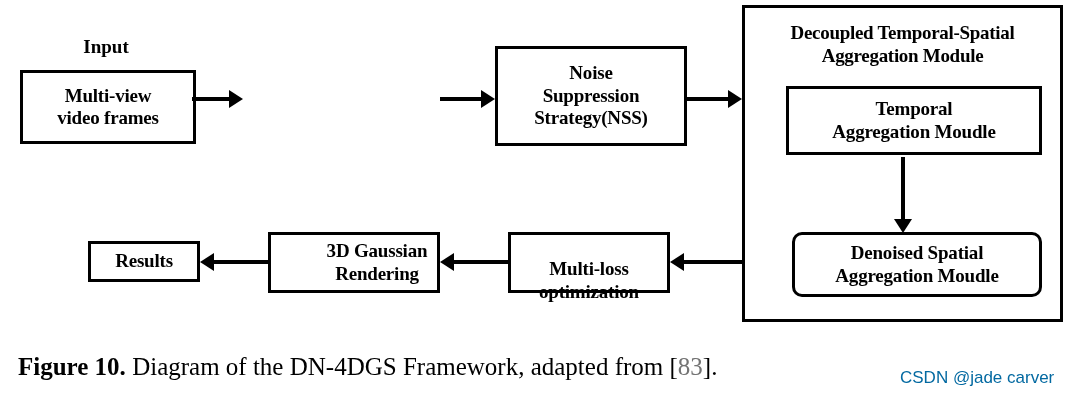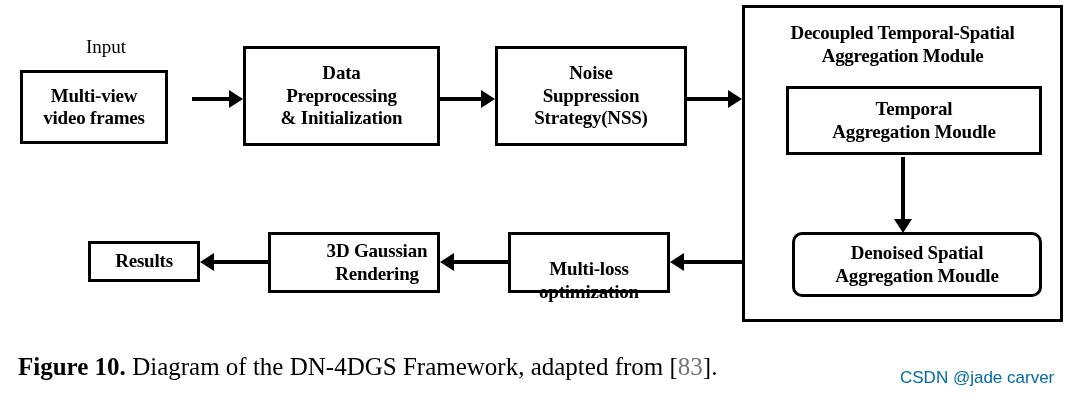--- a/index.html
+++ b/index.html
@@ -46,21 +46,21 @@
     text-align: center;
     font-weight: bold;
     font-size: 19px;
     line-height: 1.2;
     letter-spacing: -0.3px;
   }
 
   
   .floating-label {
     position: absolute;
-    font-weight: normal;
+    font-weight: bold;
     font-size: 19px;
     text-align: center;
   }
 
   
   .arrow-h, .arrow-v {
     position: absolute;
     background: #000000;
   }
   .arrow-h { height: 4px; }
@@ -108,33 +108,28 @@
     white-space: nowrap;
   }
 </style>
 </head>
 <body>
 
 <div id="page">
 
   <div class="floating-label" style="left:20px; top:36px; width:172px;">Input</div>
 
-  <div class="node" id="node-input" style="left:20px; top:70px; width:148px; height:74px;">
+  <div class="node" id="node-input" style="left:20px; top:70px; width:176px; height:74px;">
     <span class="txt" style="white-space:pre-line;">Multi-view
 video frames</span>
   </div>
 
   <div class="arrow-h" style="left:192px; top:97px; width:37px;"></div>
   <div class="head head-right" style="left:229px; top:90px;"></div>
 
-  <div class="node" id="node-preprocess" style="left:243px; top:46px; width:197px; height:100px;">
-    <span class="txt" style="white-space:pre-line;">Data
-Preprocessing
-&amp; Initialization</span>
-  </div>
 
   <div class="arrow-h" style="left:440px; top:97px; width:41px;"></div>
   <div class="head head-right" style="left:481px; top:90px;"></div>
 
   <div class="node" id="node-nss" style="left:495px; top:46px; width:192px; height:100px;">
     <span class="txt" style="white-space:pre-line;">Noise
 Suppression
 Strategy(NSS)</span>
   </div>
 

